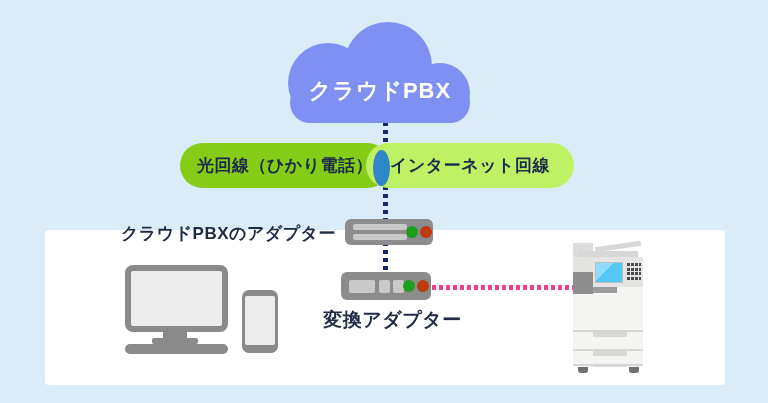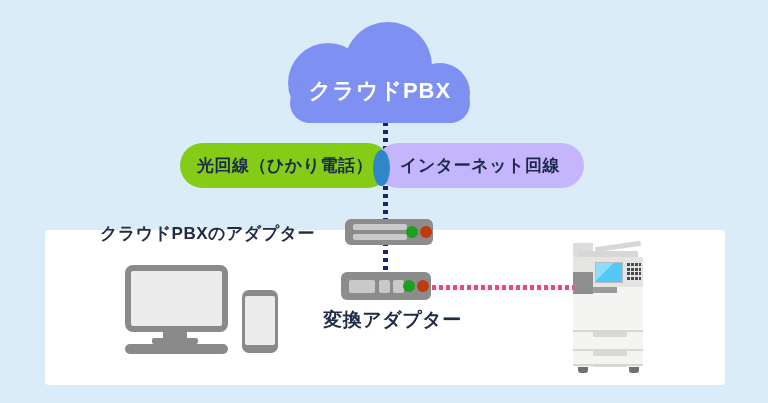--- a/index.html
+++ b/index.html
@@ -26,35 +26,35 @@
   
   .cloud-wrap{left:278px;top:21px;width:204px;height:104px;z-index:3;}
   .cloud-label{left:278px;top:76px;width:204px;text-align:center;z-index:4;
     color:#ffffff;font-weight:bold;font-size:22px;letter-spacing:1px;}
 
   
   .pill{top:143px;height:45px;border-radius:22.5px;z-index:3;
     display:flex;align-items:center;justify-content:center;
     font-weight:bold;font-size:17px;color:#1b2a4a;letter-spacing:0.5px;}
   .pill-left{left:180px;width:210px;background:#84cc16;}
-  .pill-right{left:376px;width:208px;background:#c4b5fd;font-family:Liberation Serif, serif;}
+  .pill-right{left:366px;width:208px;background:#bef264;font-family:Liberation Serif, serif;}
   .pill-lens{left:373px;top:150px;width:17px;height:36px;border-radius:50%;background:#2f86c9;z-index:4;}
 
   
   .adapter{background:#8c8c8c;border-radius:6px;z-index:3;}
   .adapter-top{left:345px;top:219px;width:88px;height:26px;}
   .adapter-bottom{left:341px;top:272px;width:90px;height:28px;}
   .slot{position:absolute;background:#c9c9c9;border-radius:2px;}
   .led{position:absolute;width:12px;height:12px;border-radius:50%;}
   .led-green{background:#1e9e1e;}
   .led-red{background:#bf3a0d;}
 
   
   .lbl{z-index:5;color:#202c46;font-weight:bold;}
-  .lbl-pbx-adapter{left:100px;top:222px;width:236px;text-align:left;font-size:17px;letter-spacing:0.5px;}
+  .lbl-pbx-adapter{left:100px;top:222px;width:236px;text-align:right;font-size:17px;letter-spacing:0.5px;}
   .lbl-converter{left:310px;top:307px;width:165px;text-align:center;font-size:19px;letter-spacing:0.5px;}
 
   
   .monitor-frame{left:125px;top:265px;width:103px;height:67px;z-index:3;
     background:#ececec;border:6px solid #8a8a8a;border-radius:8px;box-sizing:border-box;}
   .monitor-neck{left:163px;top:331px;width:24px;height:9px;background:#8a8a8a;z-index:3;}
   .monitor-neck-bar{left:152px;top:338px;width:46px;height:6px;background:#8a8a8a;border-radius:2px;z-index:3;}
   .monitor-base{left:125px;top:344px;width:103px;height:10px;background:#8a8a8a;border-radius:5px;z-index:3;}
 
   

